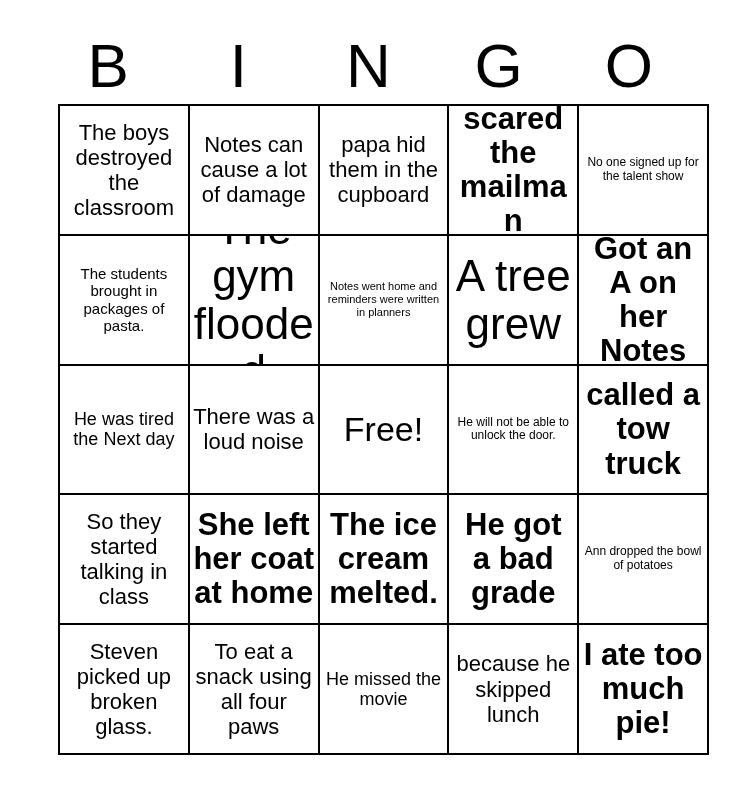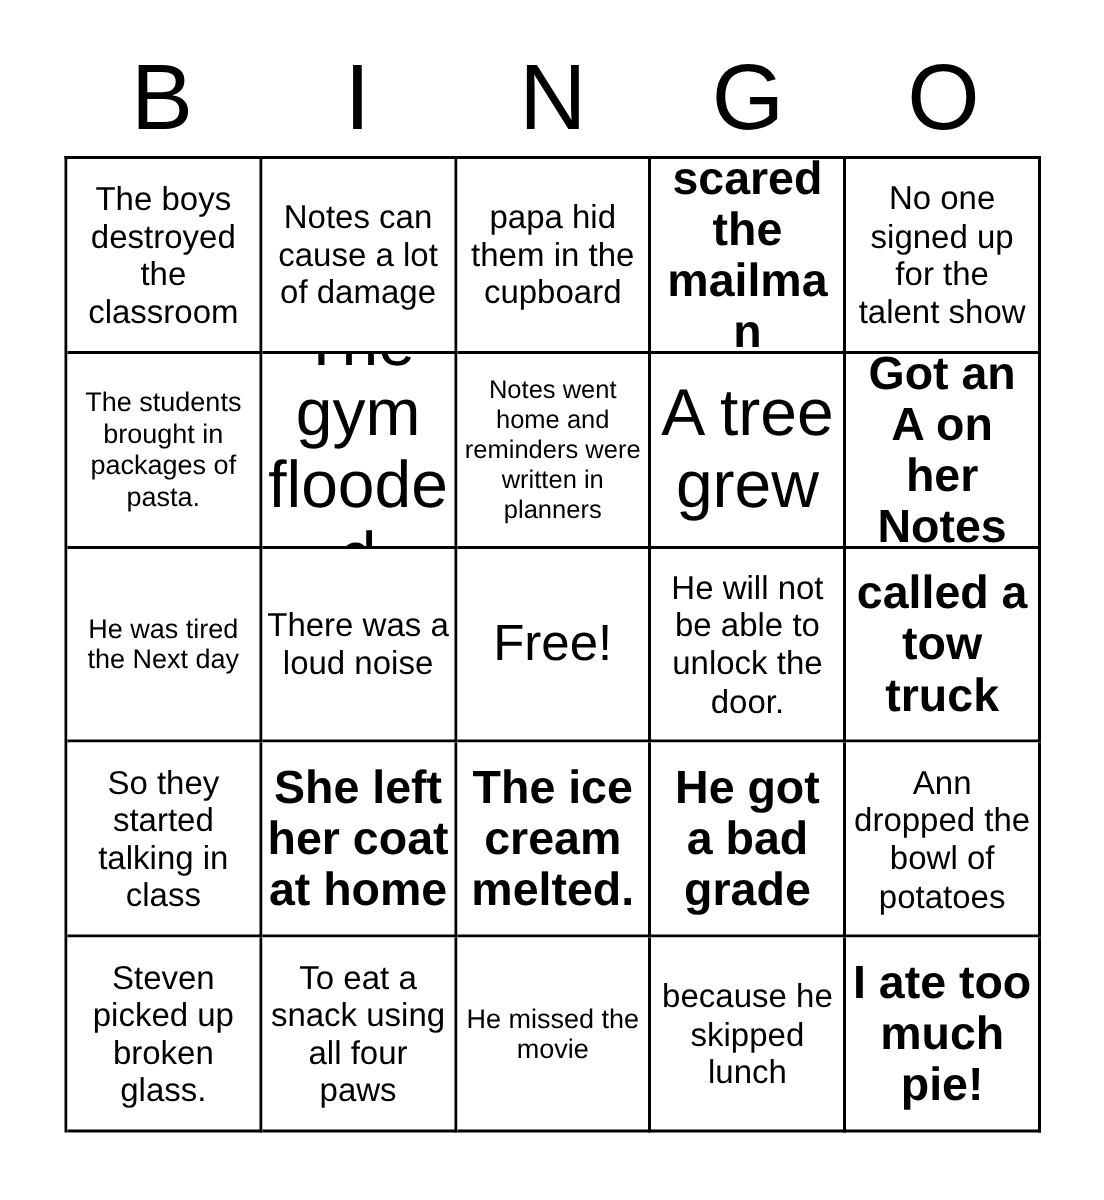--- a/index.html
+++ b/index.html
@@ -37,21 +37,21 @@
     font-size: 62px;
     line-height: 1;
     font-weight: 400;
     color: #000000;
     letter-spacing: 0;
   }
 
   
   #bingo-grid {
     position: absolute;
-    left: 43px;
+    left: 58px;
     top: 104px;
     width: 651px;
     height: 651px;
     display: grid;
     grid-template-columns: repeat(5, 1fr);
     grid-template-rows: repeat(5, 1fr);
     border-top: 2px solid #000000;
     border-left: 2px solid #000000;
     background: #ffffff;
   }
@@ -72,23 +72,23 @@
     display: block;
     width: 100%;
     color: #000000;
     font-weight: 400;
     line-height: 1.13;
     word-wrap: break-word;
     hyphens: none;
   }
 
   
-  .fs-xxs .cell-text { font-size: 17px; line-height: 1.18; }
-  .fs-xs  .cell-text { font-size: 18px; line-height: 1.16; }
-  .fs-sm  .cell-text { font-size: 22px; line-height: 1.15; }
+  .fs-xxs .cell-text { font-size: 11px; line-height: 1.18; }
+  .fs-xs  .cell-text { font-size: 15px; line-height: 1.16; }
+  .fs-sm  .cell-text { font-size: 12px; line-height: 1.15; }
   .fs-md  .cell-text { font-size: 22px; line-height: 1.14; }
   .fs-lg  .cell-text { font-size: 18px; line-height: 1.12; }
   .fs-xl  .cell-text { font-size: 31px; line-height: 1.10; font-weight: bold; }
   .fs-xxl .cell-text { font-size: 44px; line-height: 1.08; }
   .fs-free .cell-text { font-size: 34px; line-height: 1.05; }
 </style>
 </head>
 <body>
 
 <div id="bingo-card">

